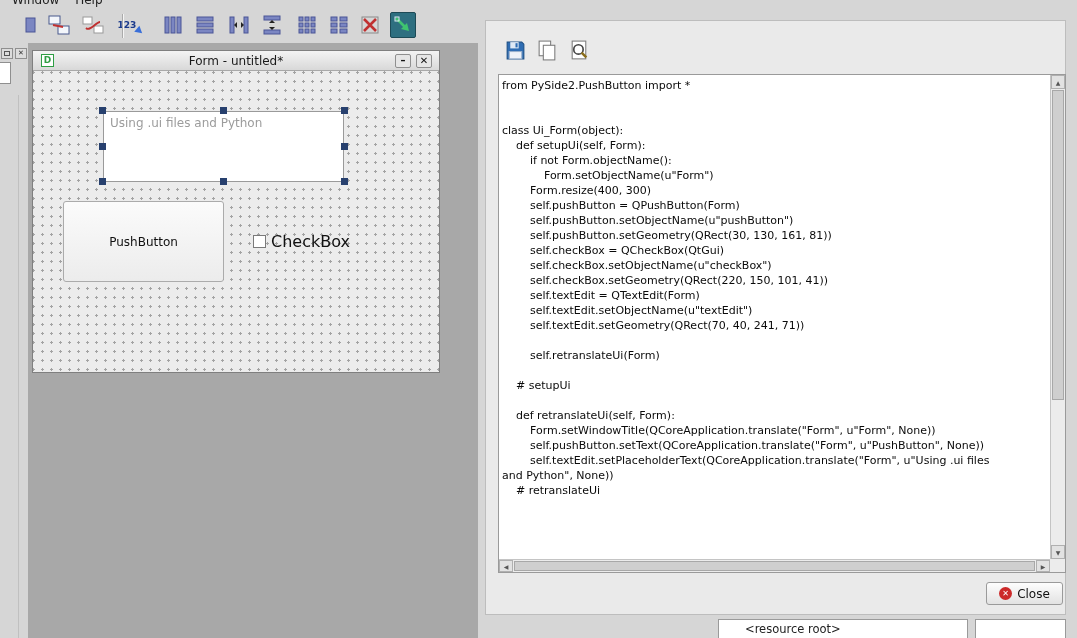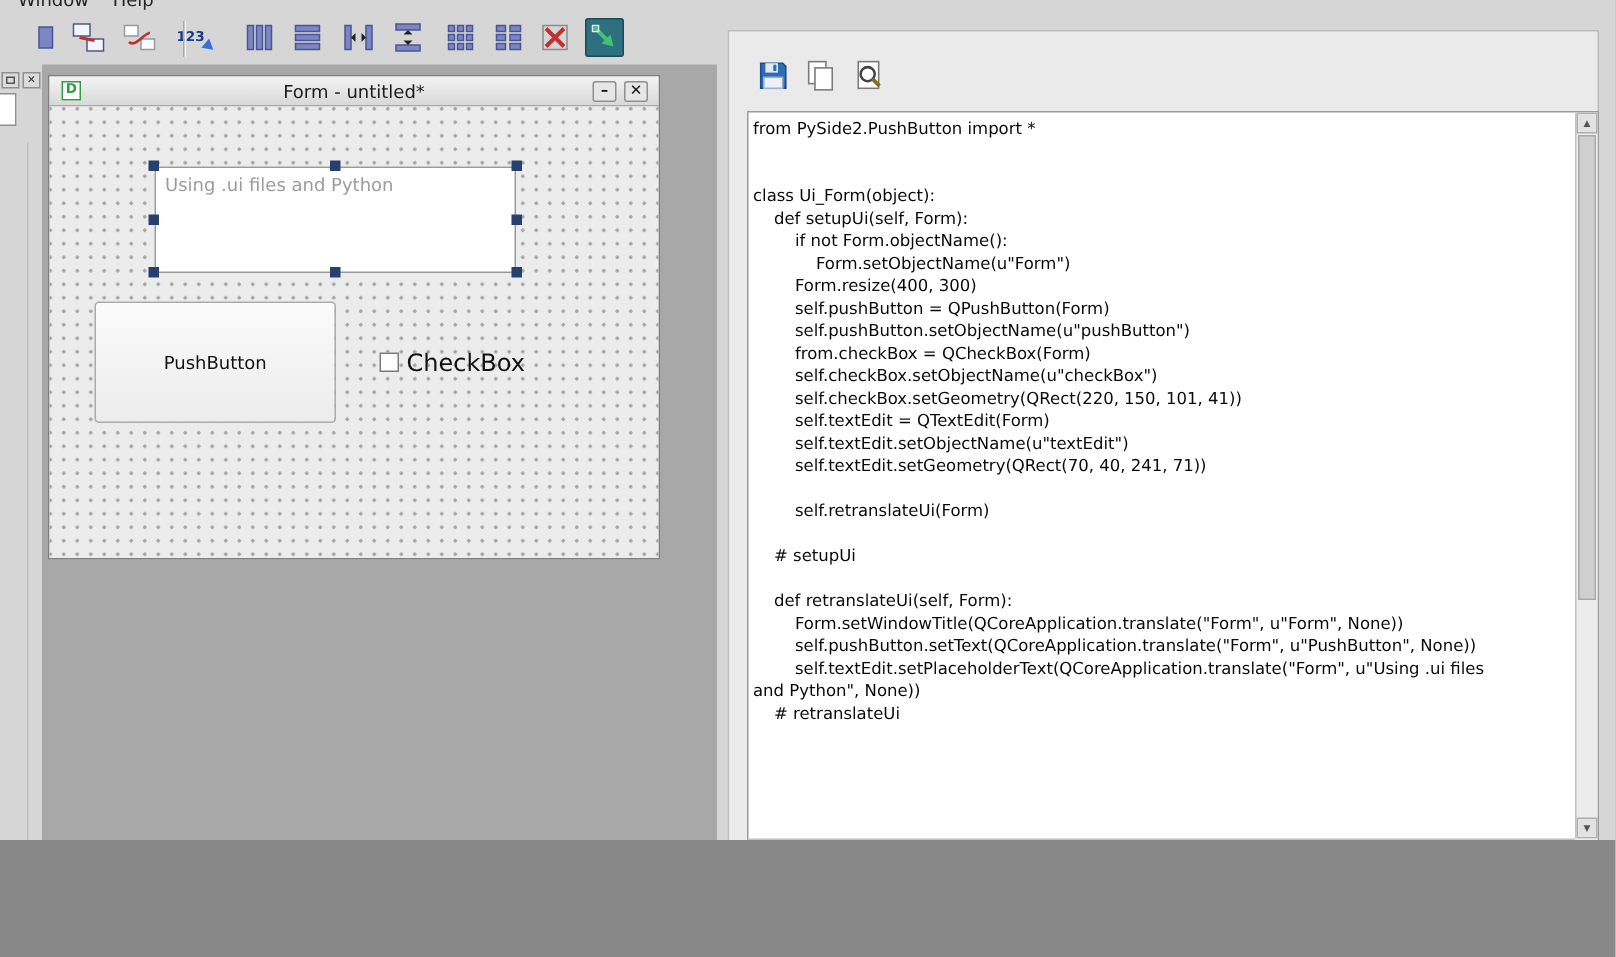--- a/index.html
+++ b/index.html
@@ -1,17 +1,17 @@
 <!DOCTYPE html>
 <html><head>
 <meta charset="utf-8">
 <style>
   * { margin:0; padding:0; box-sizing:border-box; }
   body { font-family:"DejaVu Sans","Liberation Sans",sans-serif; background:#888; }
-  .screen { position:relative; width:1077px; height:560px; background:#d6d6d6; overflow:hidden; font-size:12px; color:#111; }
+  .screen { position:relative; width:1077px; height:638px; background:#d6d6d6; overflow:hidden; font-size:12px; color:#111; }
 
   
   .menubar { position:absolute; top:0; left:0; right:0; height:9px; overflow:hidden; }
   .menubar span { position:relative; top:-7px; display:inline-block; margin-left:12px; font-size:12px; color:#222; }
 
   
   .toolbar { position:absolute; top:9px; left:0; right:0; height:34px; }
   .tool { position:absolute; top:3px; width:26px; height:26px; display:flex; align-items:center; justify-content:center; border-radius:2px;margin-left:28px; }
   .tool svg { width:22px; height:22px; }
   .tool.highlight { background:#2e6f80; border:1px solid #1d4a56; }
@@ -254,21 +254,22 @@
           <div class="code-line">from PySide2.PushButton import *</div>
           <div class="code-line"></div>
           <div class="code-line"></div>
           <div class="code-line">class Ui_Form(object):</div>
           <div class="code-line">    def setupUi(self, Form):</div>
           <div class="code-line">        if not Form.objectName():</div>
           <div class="code-line">            Form.setObjectName(u"Form")</div>
           <div class="code-line">        Form.resize(400, 300)</div>
           <div class="code-line">        self.pushButton = QPushButton(Form)</div>
           <div class="code-line">        self.pushButton.setObjectName(u"pushButton")</div>
-          <div class="code-line">        from.checkBox = QCheckBox(Form)</div>
+          <div class="code-line">        self.pushButton.setGeometry(QRect(30, 130, 161, 81))</div>
+          <div class="code-line">        self.checkBox = QCheckBox(QtGui)</div>
           <div class="code-line">        self.checkBox.setObjectName(u"checkBox")</div>
           <div class="code-line">        self.checkBox.setGeometry(QRect(220, 150, 101, 41))</div>
           <div class="code-line">        self.textEdit = QTextEdit(Form)</div>
           <div class="code-line">        self.textEdit.setObjectName(u"textEdit")</div>
           <div class="code-line">        self.textEdit.setGeometry(QRect(70, 40, 241, 71))</div>
           <div class="code-line"></div>
           <div class="code-line">        self.retranslateUi(Form)</div>
           <div class="code-line"></div>
           <div class="code-line">    # setupUi</div>
           <div class="code-line"></div>

